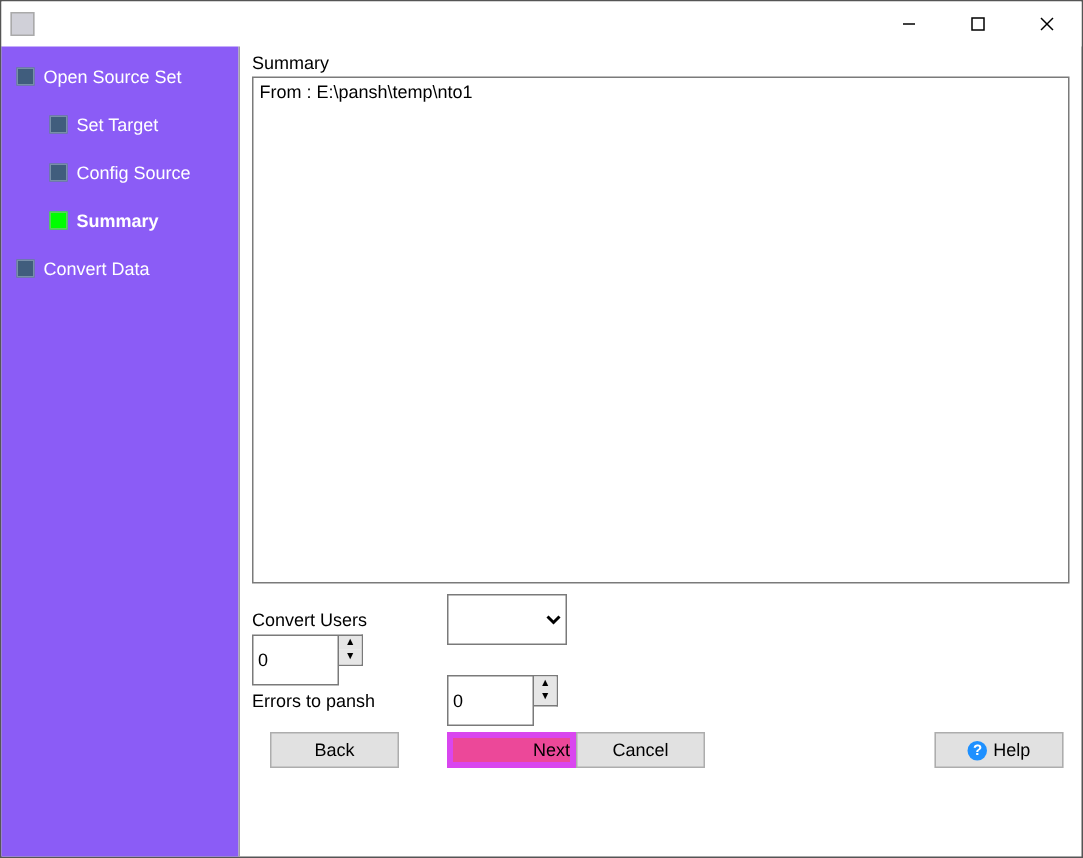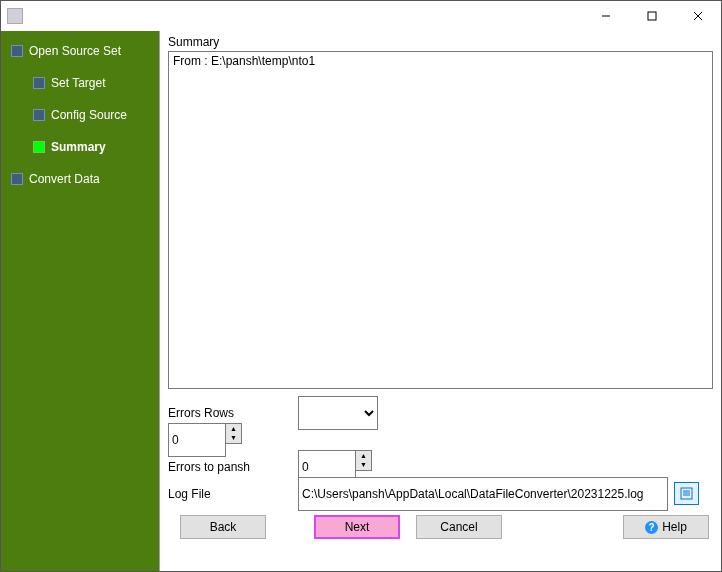--- a/index.html
+++ b/index.html
@@ -31,21 +31,21 @@
       width: 46px; height: 100%;
       display: flex; align-items: center; justify-content: center;
       font-size: 12px; color: #000; cursor: default;
     }
     .win-btn svg { stroke: #000; stroke-width: 1; fill: none; }
     .body {
       flex: 1; display: flex; min-height: 0;
     }
     .sidebar {
       width: 158px;
-      background: #4d7c0f;
+      background: #8b5cf6;
       color: #fff;
       padding-top: 7px;
       font-size: 12px;
     }
     .tree-item {
       display: flex; align-items: center;
       height: 26px;
       margin-bottom: 6px;
       cursor: default;
     }
@@ -116,33 +116,34 @@
     .browse-btn {
       width: 25px; height: 23px;
       margin-left: 6px;
       border: 1px solid #0078d7;
       background: #e5f1fb;
       display:inline-flex; align-items:center; justify-content:center;
     }
     .btn-row {
       display: flex; align-items:center;
       padding: 8px 8px 8px 8px;
-      gap: 16px;
+      gap: 0;
     }
     .btn {
       width: 86px; height: 24px;
       background: #e1e1e1;
       border: 1px solid #adadad;
       font-family: inherit; font-size: 12px;
       cursor: default;
       display:inline-flex; align-items:center; justify-content:center;
     }
     .btn.primary {
-      border: 2px solid #d946ef;
-      background: #f9a8d4;
+      border: 4px solid #d946ef;
+      background: #ec4899;
+      justify-content: flex-end;
     }
     .spacer { flex: 1; }
     .help-ico {
       width: 13px; height: 13px; border-radius: 50%;
       background: #1e90ff;
       color: #fff; font-size: 10px; line-height: 13px;
       text-align: center; margin-right: 4px;
       font-weight: bold;
     }
   </style>
@@ -197,21 +198,21 @@
     </div>
 
     <div class="content">
       <div class="fieldset-title">Summary</div>
       <div class="summary-box">
         <div>From : E:\pansh\temp\nto1</div>
       </div>
 
       <div class="form-area">
         <div class="form-row">
-          <div class="form-label">Errors Rows</div>
+          <div class="form-label">Convert Users</div>
           <select class="combo">
             <option>All</option>
           </select>
         </div>
         <div class="form-row">
           <div class="spinbox">
             <input class="text-input num" value="0" style="">
             <div class="spinner">
               <button>▲</button>
               <button>▼</button>
@@ -221,32 +222,20 @@
         <div class="form-row">
           <div class="form-label">Errors to pansh</div>
           <div class="spinbox">
             <input class="text-input num" value="0" style="">
             <div class="spinner">
               <button>▲</button>
               <button>▼</button>
             </div>
           </div>
         </div>
-        <div class="form-row">
-          <div class="form-label">Log File</div>
-          <input class="text-input path" value="C:\Users\pansh\AppData\Local\DataFileConverter\20231225.log" style="">
-          <span class="browse-btn">
-            <svg width="13" height="13">
-              <rect x="1" y="1" width="11" height="11" fill="none" stroke="#0078d7"></rect>
-              <line x1="3" y1="4" x2="10" y2="4" stroke="#0078d7"></line>
-              <line x1="3" y1="6" x2="10" y2="6" stroke="#0078d7"></line>
-              <line x1="3" y1="8" x2="10" y2="8" stroke="#0078d7"></line>
-            </svg>
-          </span>
-        </div>
       </div>
 
       <div class="btn-row">
         <button class="btn" style="margin-left:12px">
             <span>Back</span>
           </button>
         <button class="btn primary" style="margin-left:32px">
             <span>Next</span>
           </button>
         <button class="btn" style="">

